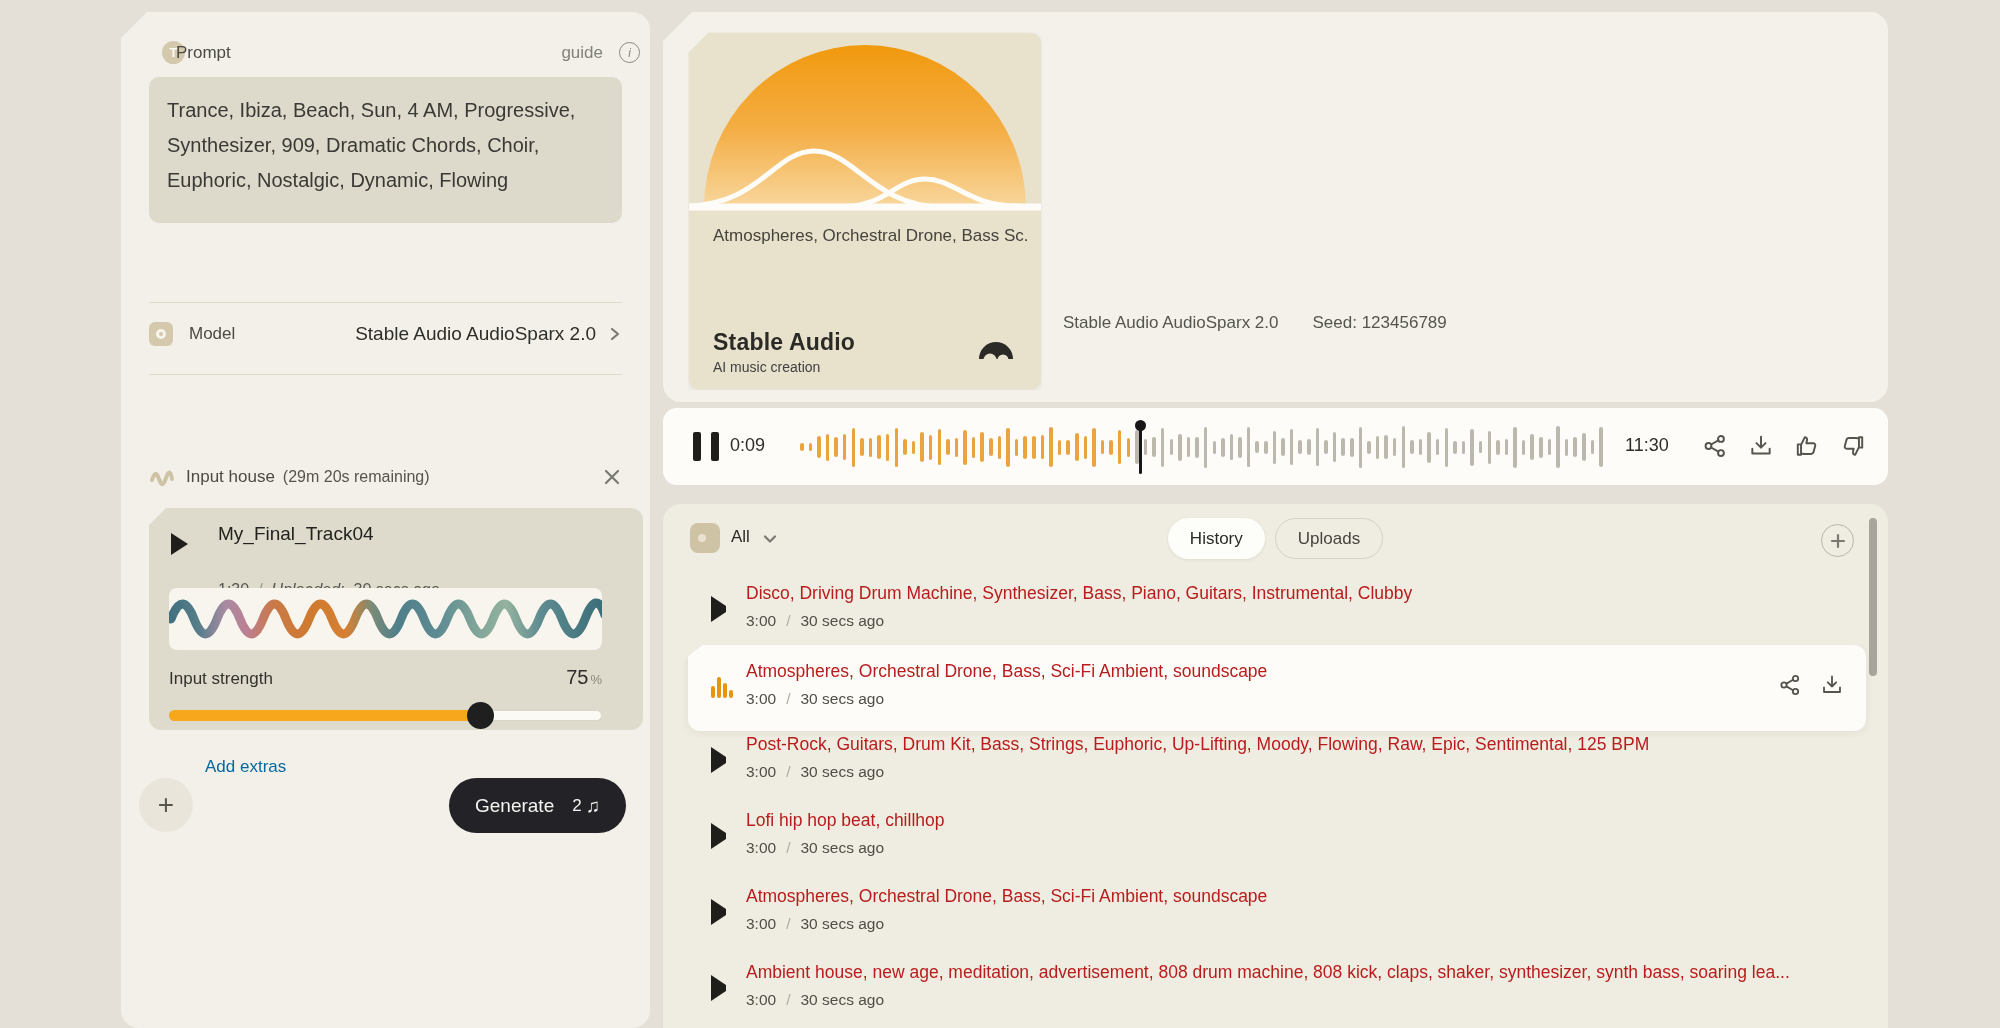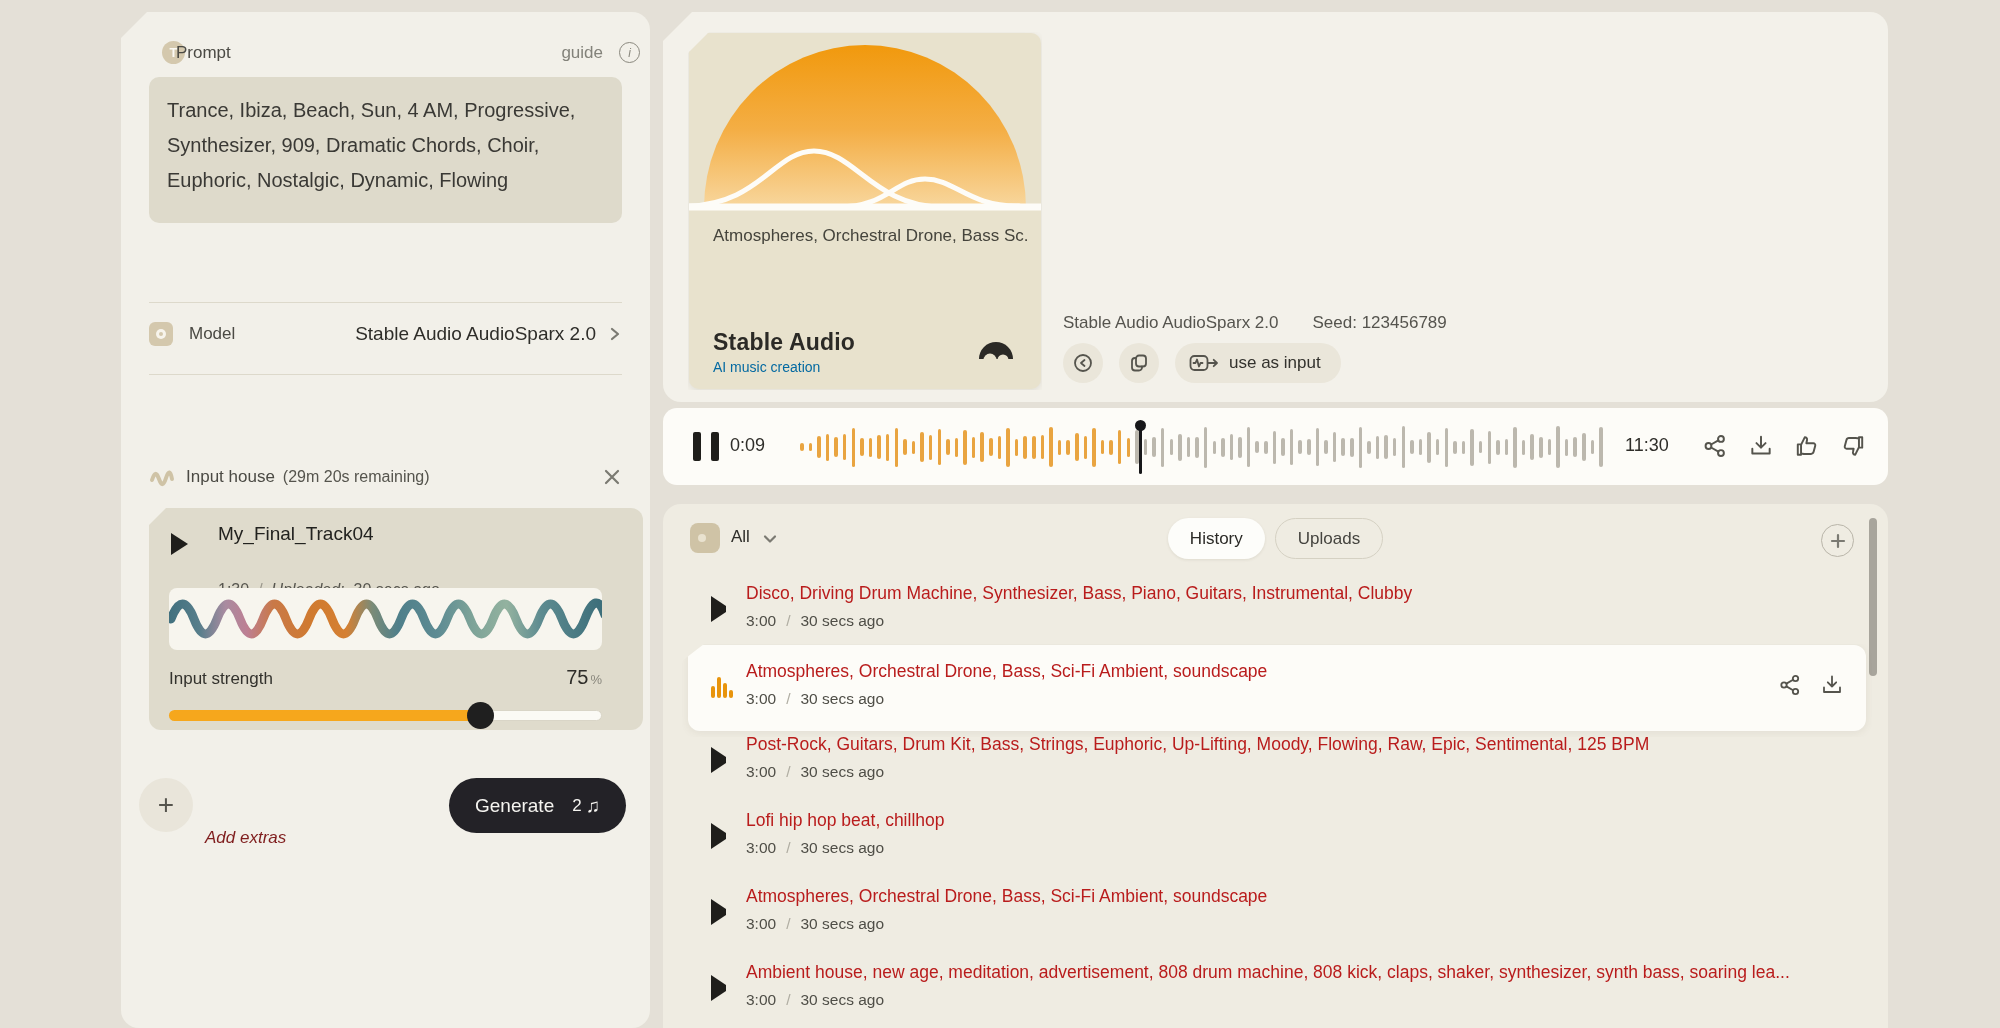--- a/index.html
+++ b/index.html
@@ -49,37 +49,37 @@
   .strength-row { left:20px; top:158px; width:433px; display:flex; align-items:baseline; }
   .strength-lbl { font-size:17px; color:#33322d; }
   .strength-val { margin-left:auto; font-size:20px; color:#2e2d29; }
   .strength-unit { font-size:13px; color:#8a887e; margin-left:2px; }
   .slider { left:20px; top:194px; width:433px; height:26px; }
   .slider-track { position:absolute; left:0; top:8px; width:100%; height:11px; background:#fbfaf5; border:1px solid #d9d5c7; border-radius:7px; }
   .slider-fill { position:absolute; left:0; top:8px; height:11px; background:#f6a71c; border-radius:7px; }
   .slider-knob { position:absolute; top:0; width:27px; height:27px; border-radius:50%; background:#1f1f1f; }
   .extras-circle { left:18px; top:766px; width:54px; height:54px; border-radius:50%; background:#e9e5da;
     display:flex; align-items:center; justify-content:center; font-size:28px; color:#55544d; font-weight:300; }
-  .extras-label { left:84px; top:816px; font-size:17px; color:#7f1d1d;font-style:italic; }
+  .extras-label { left:84px; top:745px; font-size:17px; color:#0369a1; }
   .generate-btn { left:328px; top:766px; width:177px; height:55px; background:#232227; border-radius:28px;
     display:flex; align-items:center; justify-content:space-between; padding:0 26px; color:#f5f4f0; }
   .gen-label { font-size:19px; }
   .gen-credits { font-size:17px; display:flex; align-items:center; gap:4px; }
 
   
   .top-card { left:663px; top:12px; width:1225px; height:390px; background:#f3f1ea; border-radius:18px;
     clip-path: polygon(30px -1px, calc(100% + 1px) -1px, calc(100% + 1px) calc(100% + 1px), -1px calc(100% + 1px), -1px 30px); }
   .art { left:26px; top:21px; width:352px; height:356px; background:#e8e2cd; border-radius:10px; overflow:hidden;
     clip-path: polygon(20px -1px, calc(100% + 1px) -1px, calc(100% + 1px) calc(100% + 1px), -1px calc(100% + 1px), -1px 20px);
     box-shadow:0 2px 6px rgba(90,80,50,.12); }
   .sun { left:15px; top:12px; width:322px; height:163px; border-radius:50% 50% 0 0 / 100% 100% 0 0;
     background:linear-gradient(180deg,#f1990d 0%, #f4ae45 52%, #f8d79e 100%); }
   .art-caption { left:24px; top:193px; width:314px; font-size:17px; color:#45443c; white-space:nowrap; overflow:hidden; }
   .art-brand { left:24px; top:296px; font-size:23px; font-weight:bold; color:#2b2a26; letter-spacing:.2px; }
-  .art-brand-sub { left:24px; top:326px; font-size:14px; color:#0369a1; }
+  .art-brand-sub { left:24px; top:326px; font-size:14px; color:#404040; }
   .np-title { left:400px; top:26px; width:805px; font-size:22px; line-height:36px; color:#33322d; }
   .np-meta { left:400px; top:301px; display:flex; gap:34px; font-size:17px; color:#55544e; }
   .np-actions { left:400px; top:331px; display:flex; align-items:center; gap:16px; }
   .round-btn { width:40px; height:40px; border-radius:50%; background:#eae6da; display:flex; align-items:center; justify-content:center; }
   .use-input-pill { height:40px; background:#eae6da; border-radius:21px; display:flex; align-items:center; gap:10px;
     padding:0 20px 0 14px; font-size:17px; color:#33322d; }
 
   
   .player-bar { left:663px; top:408px; width:1225px; height:77px; background:#fdfcf8; border-radius:14px; }
   .pause-btn { left:30px; top:24px; width:26px; height:29px; display:flex; justify-content:space-between; }
@@ -231,42 +231,20 @@
     <div class="abs art-brand-sub">AI music creation</div>
     <svg class="abs" style="left:288px; top:299px" width="38" height="28">
       <path d="M2 27 a17 17 0 0 1 34 0 z" fill="#2b2a26"></path>
       <circle cx="13" cy="28" r="6.5" fill="#e8e2cd"></circle>
       <circle cx="26" cy="28" r="5.5" fill="#e8e2cd"></circle>
     </svg>
   </div>
   <div class="abs np-meta">
     <span>Stable Audio AudioSparx 2.0</span>
     <span>Seed: 123456789</span>
-  </div>
-  <div class="abs np-actions">
-    <span class="round-btn">
-      <svg class="stroke" width="22" height="22" viewBox="0 0 22 22">
-          <circle cx="11" cy="11" r="8"></circle>
-          <path d="M12.5 8l-3.5 3 3.5 3"></path>
-        </svg>
-    </span>
-    <span class="round-btn">
-      <svg class="stroke" width="22" height="22" viewBox="0 0 22 22">
-          <rect x="8" y="3.5" width="10" height="11" rx="3"></rect>
-          <path d="M14 14.5v1a3 3 0 0 1-3 3H7a3 3 0 0 1-3-3V9a3 3 0 0 1 3-3h1"></path>
-        </svg>
-    </span>
-    <span class="use-input-pill">
-      <svg class="stroke" width="30" height="20" viewBox="0 0 30 20">
-        <rect x="1.5" y="3" width="17" height="14" rx="4"></rect>
-        <path d="M4.5 10h2l1.5-3.5 2 7 1.5-3.5h2"></path>
-        <path d="M19 10h8.5M24.7 6.8L28 10l-3.3 3.2"></path>
-      </svg>
-      <span>use as input</span>
-    </span>
   </div>
 </div>
 
 <div class="abs player-bar">
   <div class="abs pause-btn">
       <i></i>
       <i></i>
     </div>
   <div class="abs ptime cur">0:09</div>
   <div class="abs player-wave">

